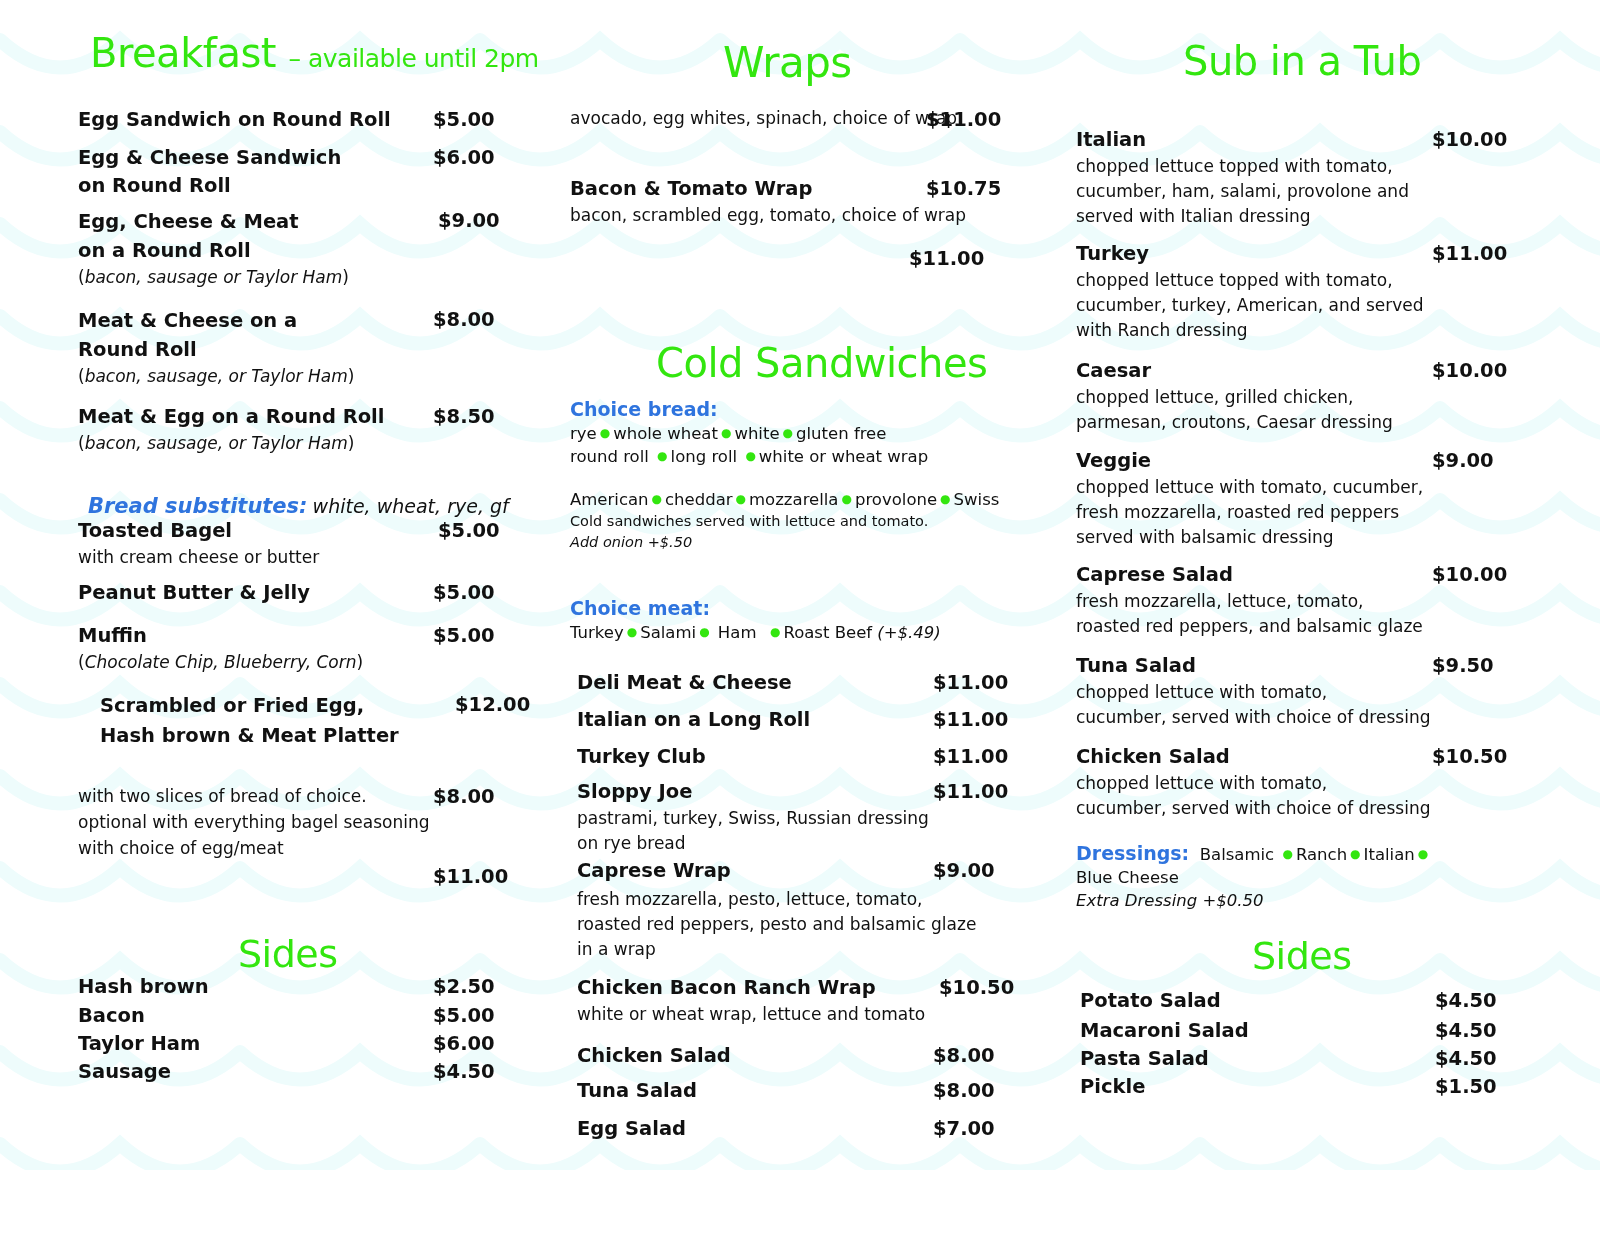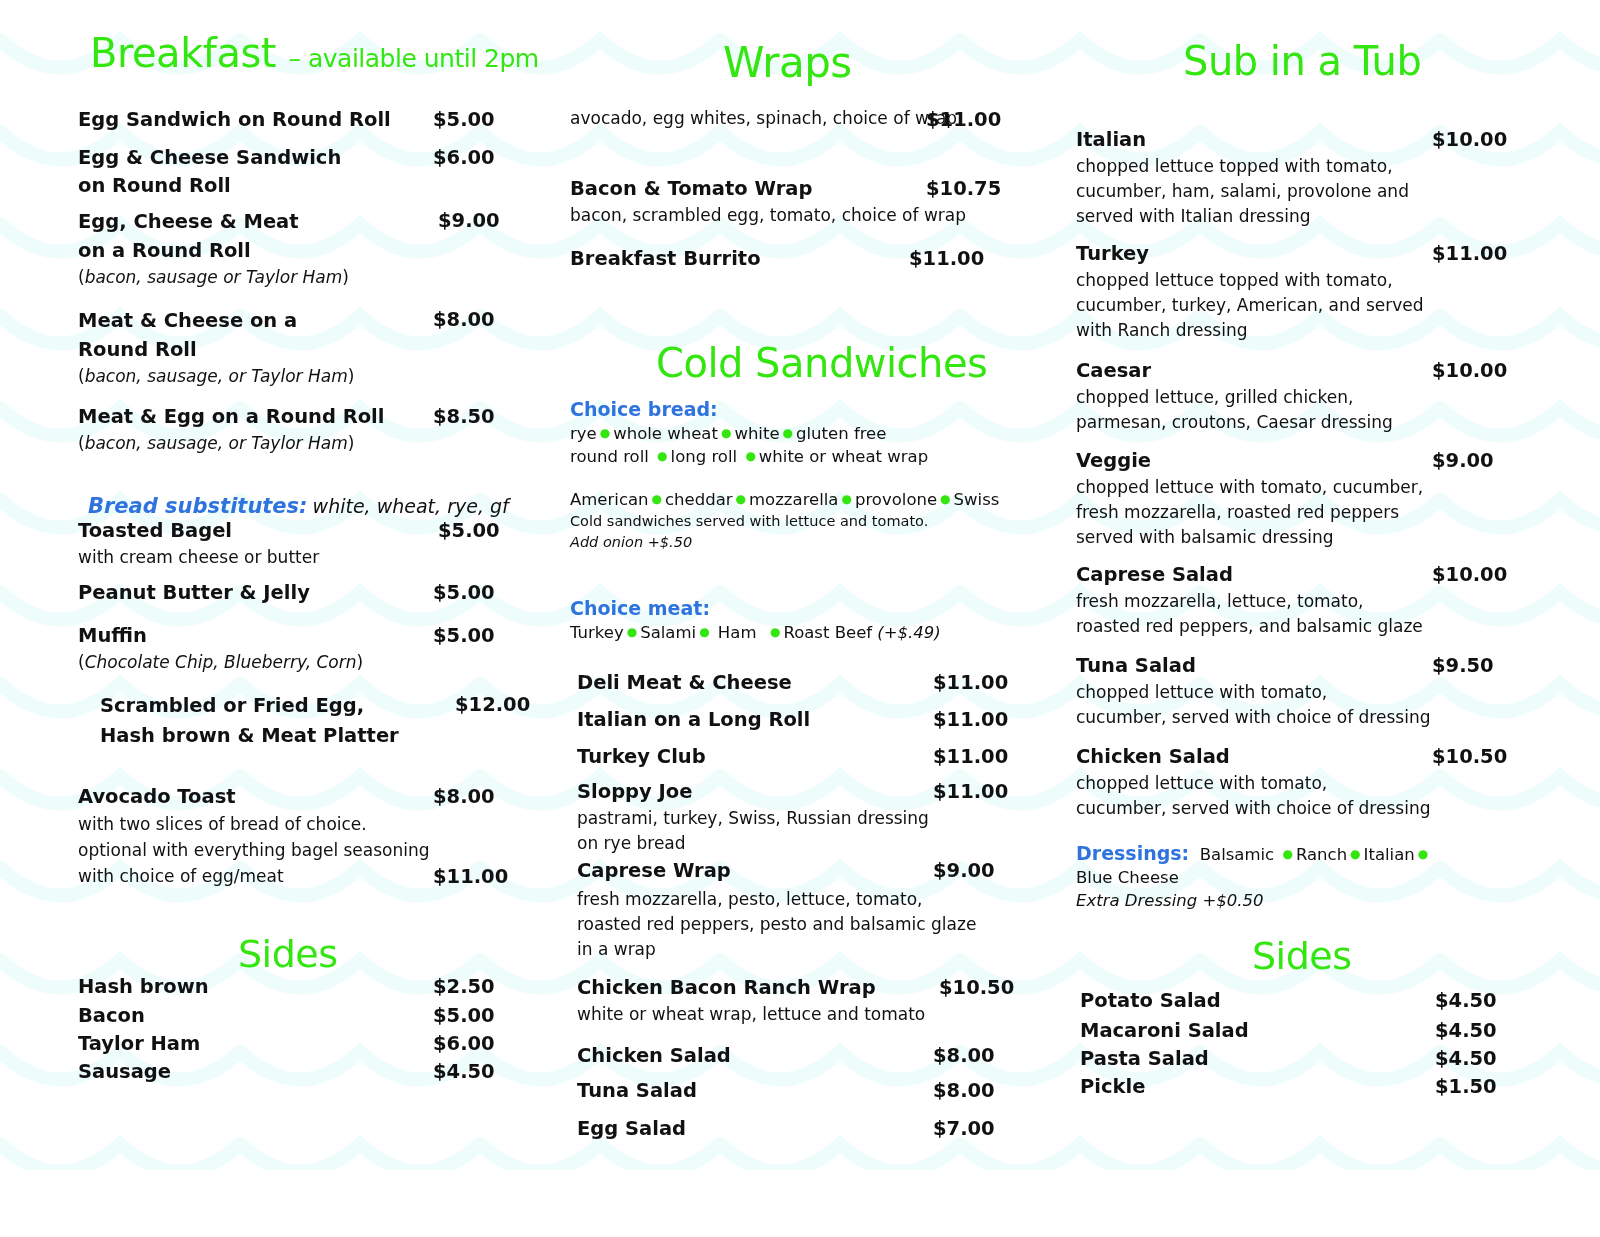--- a/index.html
+++ b/index.html
@@ -95,21 +95,20 @@
     <div class="name">Muffin</div>
     <div class="price" style="left:355px;">$5.00</div>
     <div class="desc">(<i>Chocolate Chip, Blueberry, Corn</i>)</div>
   </div>
   <div class="item" style="top:691px;margin-left:22px;">
     <div class="name" style="line-height:30px;">Scrambled or Fried Egg,
 Hash brown &amp; Meat Platter</div>
     <div class="price" style="left:355px;">$12.00</div>
   </div>
   <div class="item" style="top:783px;">
-    <div class="name">Avocado Toast</div>
     <div class="price" style="left:355px;">$8.00</div>
     <div class="desc" style="line-height:26px;">with two slices of bread of choice.
 optional with everything bagel seasoning</div>
     <div class="desc" style="line-height:26px;">with choice of egg/meat</div>
     <div class="price" style="left:355px; top:80px;">$11.00</div>
   </div>
 
   <div class="script" style="left:160px; top:932px; font-size:38px;">Sides</div>
   <div class="item" style="top:973px;">
     <div class="name">Hash brown</div>
@@ -135,21 +134,20 @@
   <div class="item" style="top:106px;">
     <div class="price" style="left:356px;">$11.00</div>
     <div class="desc">avocado, egg whites, spinach, choice of wrap</div>
   </div>
   <div class="item" style="top:175px;">
     <div class="name">Bacon &amp; Tomato Wrap</div>
     <div class="price" style="left:356px;">$10.75</div>
     <div class="desc">bacon, scrambled egg, tomato, choice of wrap</div>
   </div>
   <div class="item" style="top:245px;">
-    <div class="name">Breakfast Burrito</div>
     <div class="price" style="left:339px;">$11.00</div>
   </div>
 
   <div class="script" style="left:86px; top:340px; font-size:40px;">Cold Sandwiches</div>
 
   <div class="center" style="left:0; width:450px; top:396px;">
     <div class="blue" style="font-size:19px; line-height:26px;">Choice bread:</div>
     <div class="opt">
       <span>rye</span><span class="dot">●</span><span>whole wheat</span><span class="dot">●</span><span>white</span><span class="dot">●</span><span>gluten free</span>
     </div>

